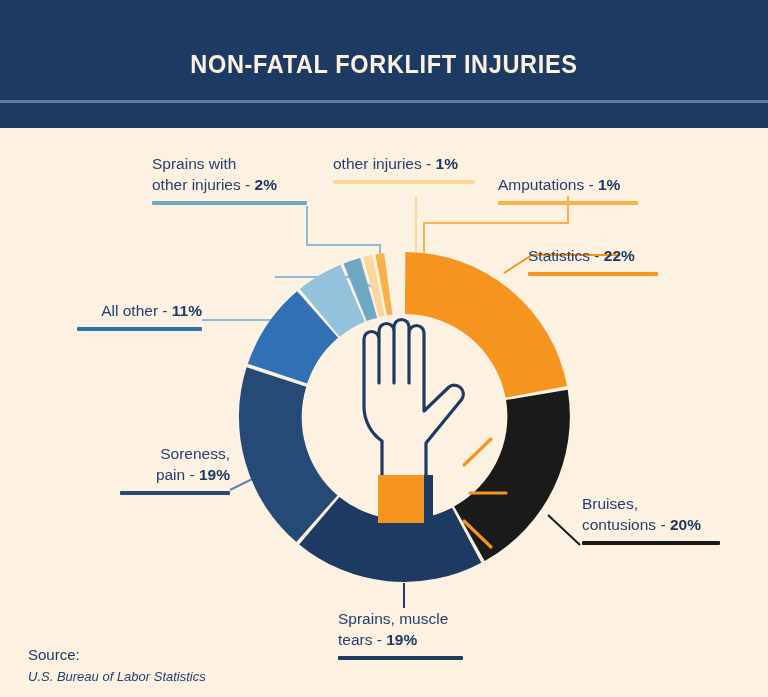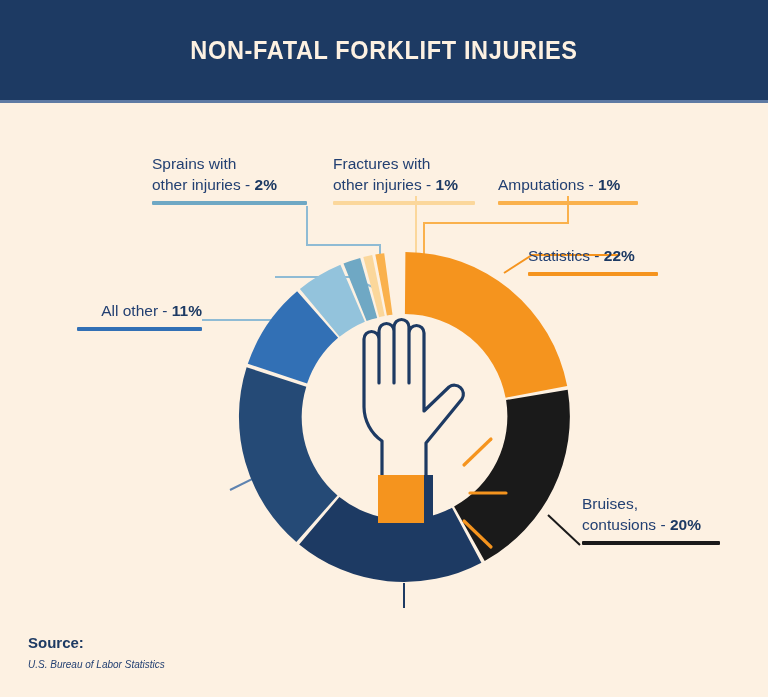--- a/index.html
+++ b/index.html
@@ -21,21 +21,21 @@
     height: 697px;
     background: #FDF1E2;
   }
 
   
   .header-bar {
     position: absolute;
     left: 0;
     top: 0;
     width: 768px;
-    height: 100px;
+    height: 128px;
     background: #1D3A63;
     display: flex;
     align-items: center;
     justify-content: center;
     box-sizing: border-box;
   }
   .header-underline {
     position: absolute;
     left: 0;
     top: 100px;
@@ -94,26 +94,27 @@
 
   
   .source-block {
     position: absolute;
     left: 28px;
     top: 632px;
     line-height: 22px;
   }
   .source-label {
     font-size: 15px;
-    font-weight: bold;
+    font-weight: normal;
     color: #1D3A63;
     display: block;
+    margin-top: 12px;
   }
   .source-value {
-    font-size: 10px;
+    font-size: 13px;
     font-style: italic;
     color: #234072;
     display: block;
   }
 </style>
 </head>
 <body>
 
 <div id="infographic">
 
@@ -214,35 +215,44 @@
       <div class="callout-text"><span>other injuries - </span><b>2%</b></div>
       <div class="callout-rule" style="width:155px; background:#6FA8C4;"></div>
     </div>
 
 
     <div class="callout align-right" style="left:20px; top:197px; width:162px;">
       <div class="callout-text"><span>All other - </span><b>11%</b></div>
       <div class="callout-rule" style="width:125px; background:#3270B5;"></div>
     </div>
 
-
+    <div class="callout align-right" style="left:30px; top:340px; width:180px;">
+      <div class="callout-text">Soreness,</div>
+      <div class="callout-text"><span>pain - </span><b>19%</b></div>
+      <div class="callout-rule" style="width:110px; background:#254A76;"></div>
+    </div>
+
+    <div class="callout" style="left:318px; top:505px;">
+      <div class="callout-text">Sprains, muscle</div>
+      <div class="callout-text"><span>tears - </span><b>19%</b></div>
+      <div class="callout-rule" style="width:125px; background:#1D3A63;"></div>
+    </div>
 
     <div class="callout" style="left:562px; top:390px;">
       <div class="callout-text">Bruises,</div>
       <div class="callout-text"><span>contusions - </span><b>20%</b></div>
       <div class="callout-rule" style="width:138px; background:#1A1A1A;"></div>
     </div>
 
     <div class="callout" style="left:508px; top:142px;">
       <div class="callout-text"><span>Statistics - </span><b>22%</b></div>
       <div class="callout-rule" style="width:130px; background:#F5941E;"></div>
     </div>
 
     <div class="callout" style="left:313px; top:50px;">
-      <div class="callout-text">Fractures with</div>
       <div class="callout-text"><span>other injuries - </span><b>1%</b></div>
       <div class="callout-rule" style="width:142px; background:#FBD79B;"></div>
     </div>
 
     <div class="callout" style="left:478px; top:71px;">
       <div class="callout-text"><span>Amputations - </span><b>1%</b></div>
       <div class="callout-rule" style="width:140px; background:#FAB14C;"></div>
     </div>
   </div>
 

